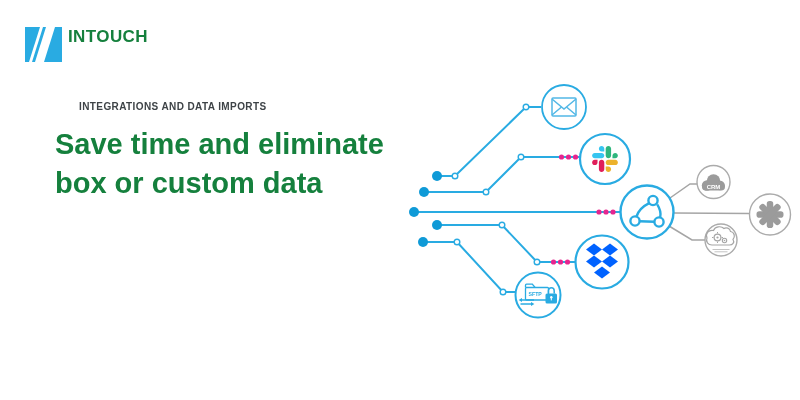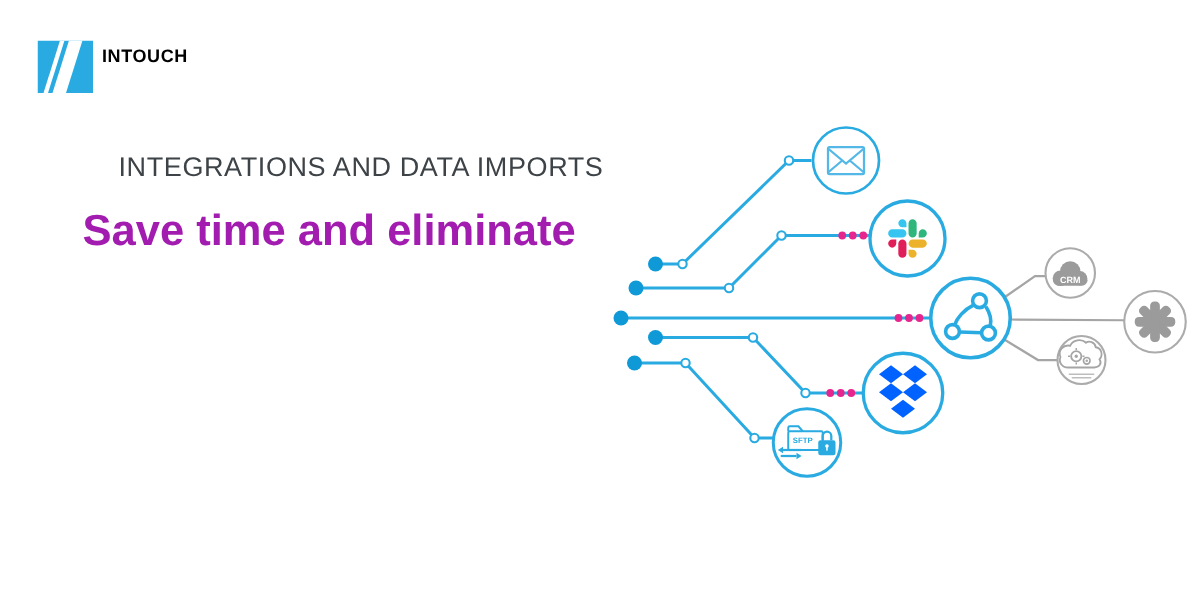--- a/index.html
+++ b/index.html
@@ -1,24 +1,24 @@
 <!DOCTYPE html>
 <html><head>
 <meta charset="utf-8">
 <style>
   html,body{margin:0;padding:0;}
   body{
     width:800px;height:400px;background:#ffffff;overflow:hidden;position:relative;
     font-family:"Liberation Sans", sans-serif;
   }
   .logo{position:absolute;left:25px;top:27px;display:flex;align-items:flex-start;gap:6px;cursor:pointer;}
-  .logo-text{color:#000000;font-size:12px;font-weight:700;letter-spacing:0.4px;line-height:16.5px;margin-top:2px;}
+  .logo-text{color:#15803d;font-size:17px;font-weight:700;letter-spacing:0.4px;line-height:16.5px;margin-top:2px;}
   .hero{position:absolute;left:55px;top:101px;width:360px;}
-  .eyebrow{font-size:18px;font-weight:400;color:#3e4347;letter-spacing:0.4px;padding-left:24px;}
-  .heading{margin-top:13px;font-size:29px;font-weight:700;color:#a21caf;line-height:38.5px;white-space:nowrap;}
+  .eyebrow{font-size:10px;font-weight:700;color:#3e4347;letter-spacing:0.4px;padding-left:24px;}
+  .heading{margin-top:13px;font-size:29px;font-weight:700;color:#15803d;line-height:38.5px;white-space:nowrap;}
   .diagram{position:absolute;left:400px;top:70px;width:400px;height:262px;}
   svg text{font-family:"Liberation Sans", sans-serif;}
 </style>
 </head>
 <body>
 
 <div class="logo">
   <svg width="37" height="35" viewBox="0 0 37 35">
     <defs>
         <clipPath id="lg">
@@ -33,20 +33,21 @@
   </svg>
   <div class="logo-text">
     <div>INTOUCH</div>
   </div>
 </div>
 
 <div class="hero">
   <div class="eyebrow">INTEGRATIONS AND DATA IMPORTS</div>
   <div class="heading">
     <div>Save time and eliminate</div>
+    <div>box or custom data</div>
   </div>
 </div>
 
 <svg class="diagram" viewBox="400 70 400 262">
 
   <g stroke="#29abe2" stroke-width="2" fill="none">
     <path d="M437 176 L455 176 L526 107 L541 107"></path>
     <path d="M424 192 L486 192 L521 157 L580 157"></path>
     <path d="M414 212 L620 212"></path>
     <path d="M437 225 L502 225 L537 262 L575 262"></path>

